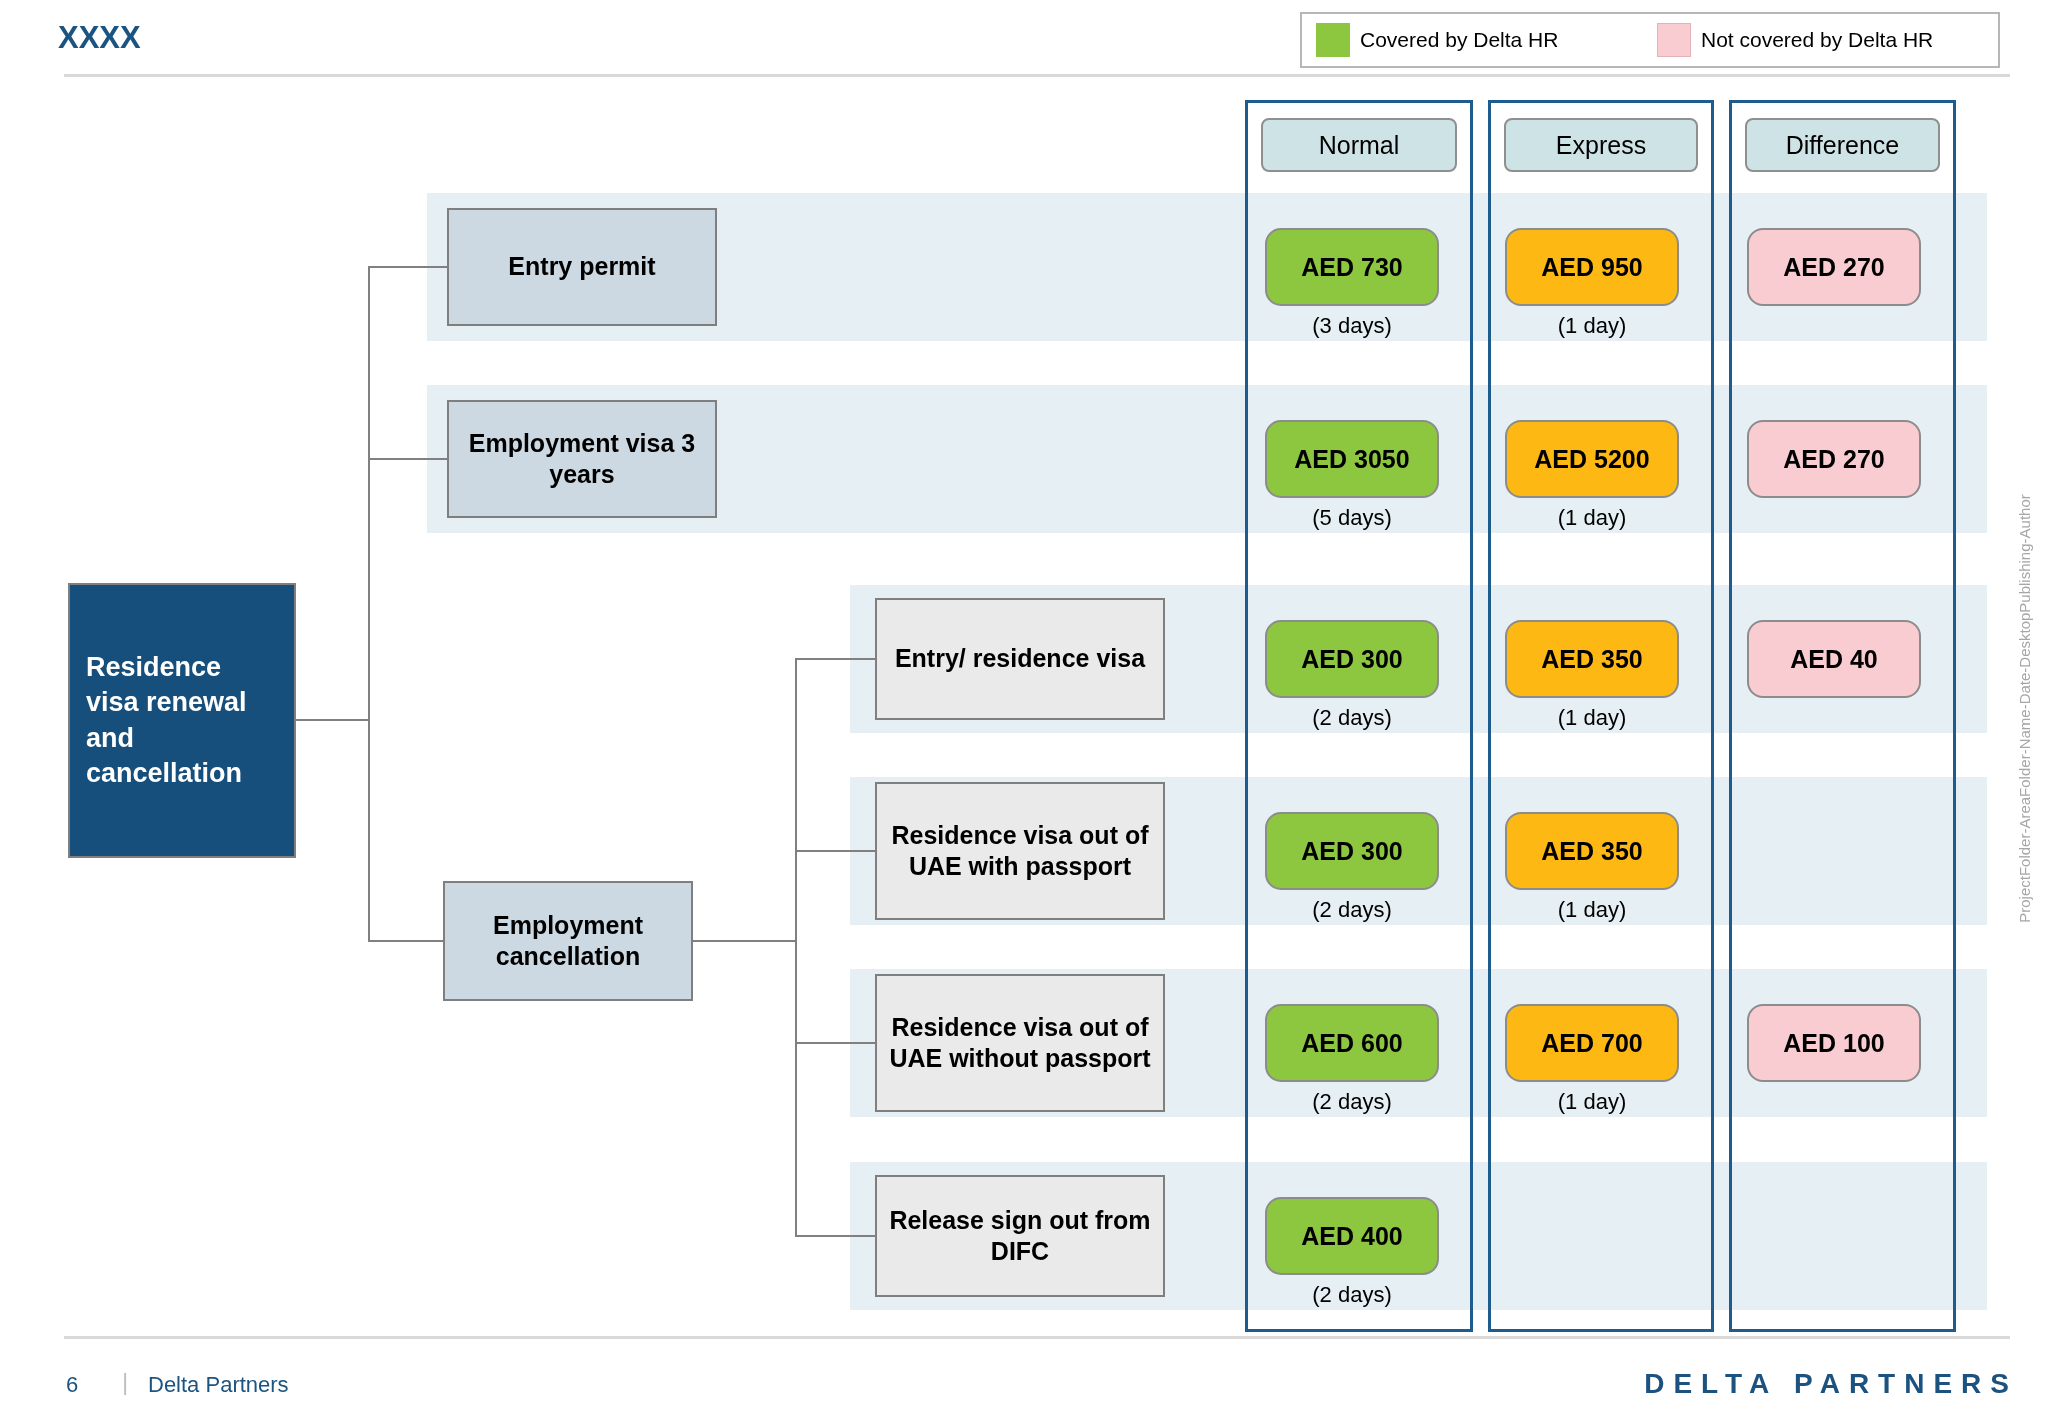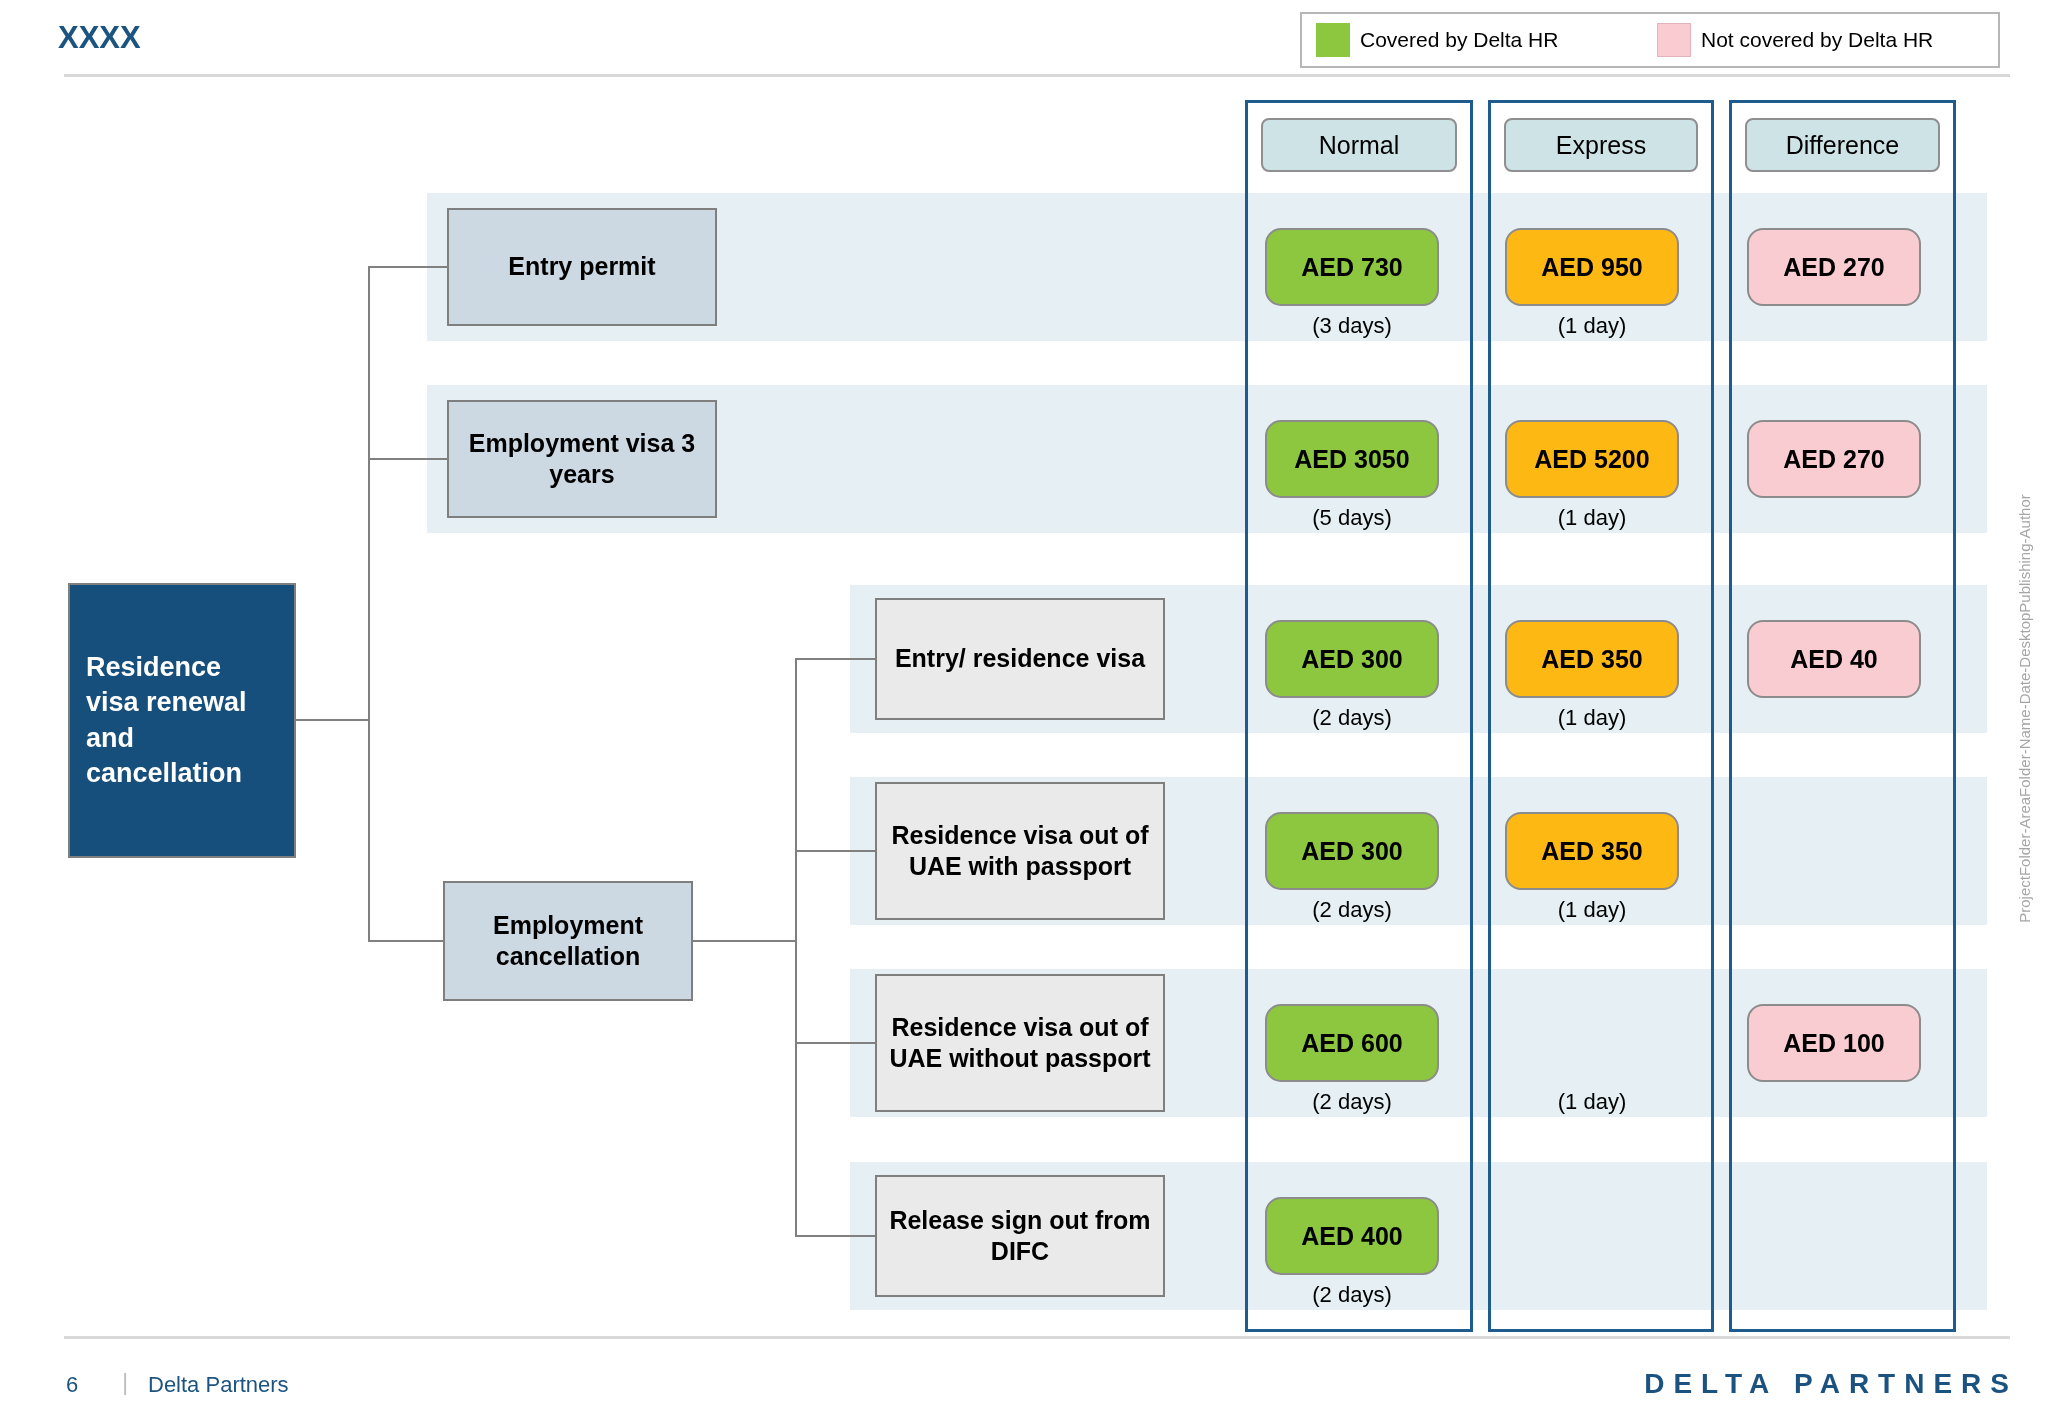--- a/index.html
+++ b/index.html
@@ -125,20 +125,21 @@
   <div class="abs days" style="left:1505px;top:705px;">(1 day)</div>
   <div class="abs cost pink" style="left:1747px;top:620px;">AED 40</div>
 
   <div class="abs cost green" style="left:1265px;top:812px;">AED 300</div>
   <div class="abs days" style="left:1265px;top:897px;">(2 days)</div>
   <div class="abs cost orange" style="left:1505px;top:812px;">AED 350</div>
   <div class="abs days" style="left:1505px;top:897px;">(1 day)</div>
 
   <div class="abs cost green" style="left:1265px;top:1004px;">AED 600</div>
   <div class="abs days" style="left:1265px;top:1089px;">(2 days)</div>
+  <div class="abs cost orange" style="left:1505px;top:1004px;">AED 700</div>
   <div class="abs days" style="left:1505px;top:1089px;">(1 day)</div>
   <div class="abs cost pink" style="left:1747px;top:1004px;">AED 100</div>
 
   <div class="abs cost green" style="left:1265px;top:1197px;">AED 400</div>
   <div class="abs days" style="left:1265px;top:1282px;">(2 days)</div>
 
   <div class="abs footer-rule"></div>
   <div class="abs page-num">6</div>
   <div class="abs footer-sep">|</div>
   <div class="abs footer-company">Delta Partners</div>

